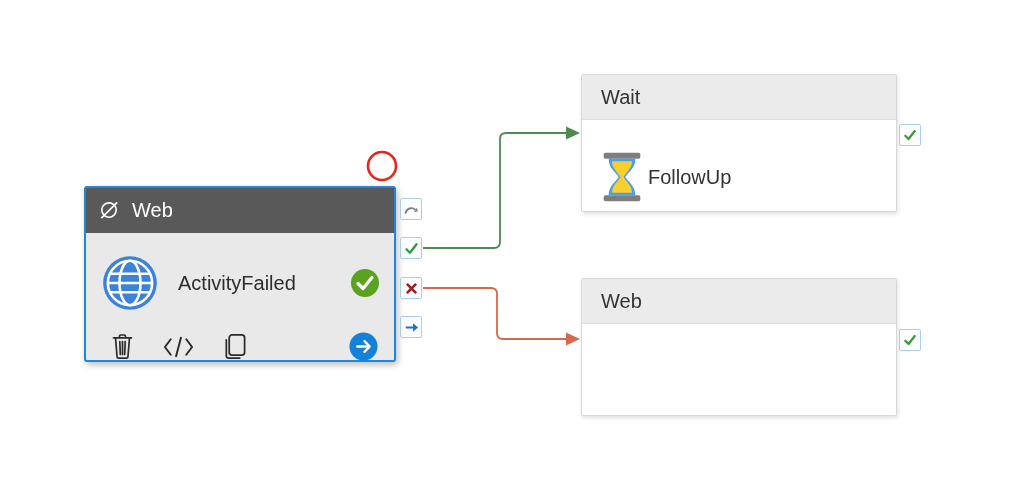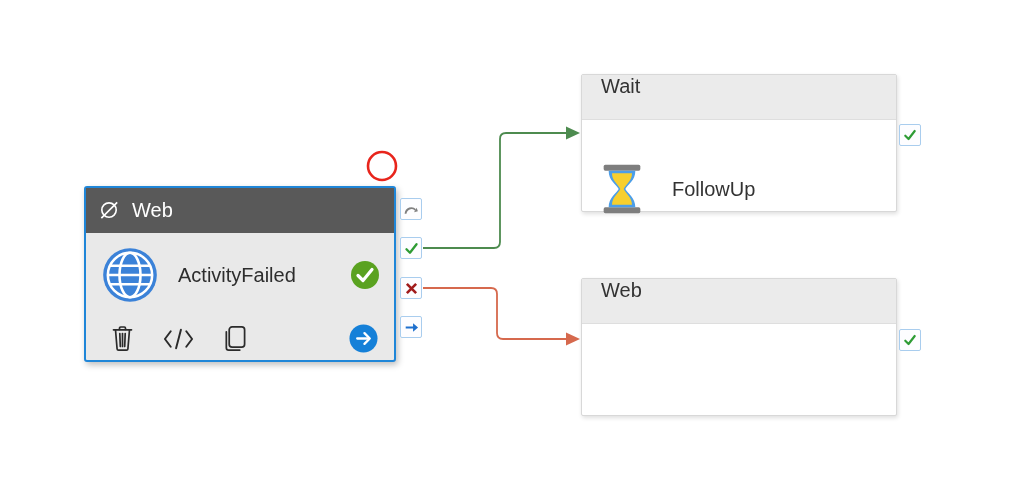--- a/index.html
+++ b/index.html
@@ -5,21 +5,21 @@
   html,body{margin:0;padding:0;background:#ffffff;font-family:"Liberation Sans",sans-serif;}
   .canvas{position:relative;width:1024px;height:481px;background:#ffffff;overflow:hidden;}
   .overlay{position:absolute;left:0;top:0;width:1024px;height:481px;}
 
   
   .card-main{position:absolute;left:84px;top:186px;width:308px;height:172px;
     background:#e9e9e9;border:2px solid #1f86d8;border-radius:3px;
     box-shadow:2px 3px 6px rgba(0,0,0,.25);}
   .card-main .hdr{height:45px;background:#595959;display:flex;align-items:center;
     padding:0 12px;gap:11px;color:#ffffff;font-size:20px;}
-  .card-main .bdy{height:84px;display:flex;align-items:center;padding:0 14px 0 16px;gap:20px;}
+  .card-main .bdy{height:84px;display:flex;align-items:center;padding:8px 14px 0 16px;gap:20px;}
   .card-main .bdy .nm{flex:1;font-size:20px;color:#2d2d2d;white-space:nowrap;}
   .card-main .ftr{height:43px;display:flex;align-items:center;padding:0 16px 0 24px;gap:27px;}
   .tool-btn{display:flex;align-items:center;justify-content:center;cursor:pointer;background:none;border:none;padding:0;}
   .tool-btn.last{margin-left:auto;}
 
   
   .port{position:absolute;width:22px;height:22px;background:#fdfdff;border:1px solid #a9cdee;
     border-radius:2px;display:flex;align-items:center;justify-content:center;box-sizing:border-box;}
   .port-skip{left:400px;top:198px;}
   .port-success{left:400px;top:237px;}
@@ -27,22 +27,22 @@
   .port-completion{left:400px;top:316px;}
   .port-wait-success{left:899px;top:124px;}
   .port-error-success{left:899px;top:329px;}
 
   
   .card{position:absolute;width:316px;height:138px;background:#ffffff;border:1px solid #d8d8d8;
     border-radius:2px;box-shadow:1px 2px 4px rgba(0,0,0,.13);box-sizing:border-box;}
   .card-wait{left:581px;top:74px;}
   .card-error{left:581px;top:278px;}
   .card .hdr2{height:45px;background:#ebebeb;border-bottom:1px solid #dedede;display:flex;
-    padding:0 19px;font-size:20px;color:#333333;box-sizing:border-box;}
-  .card .bdy2{height:114px;display:flex;align-items:center;padding:12px 20px;gap:30px;}
+    align-items:center;padding:0 19px;font-size:20px;color:#333333;box-sizing:border-box;}
+  .card .bdy2{height:114px;display:flex;align-items:center;padding:0 20px;gap:6px;}
   .card .bdy2 .nm{font-size:20px;color:#333333;white-space:nowrap;}
 </style>
 </head>
 <body>
 
 <div class="canvas">
 
   <svg class="overlay" viewBox="0 0 1024 481" fill="none">
     <g>
       <path d="M423 248 H494 Q500 248 500 242 V139 Q500 133 506 133 H566" stroke-width="1.8" fill="none" stroke="#4d8b4f"></path>

